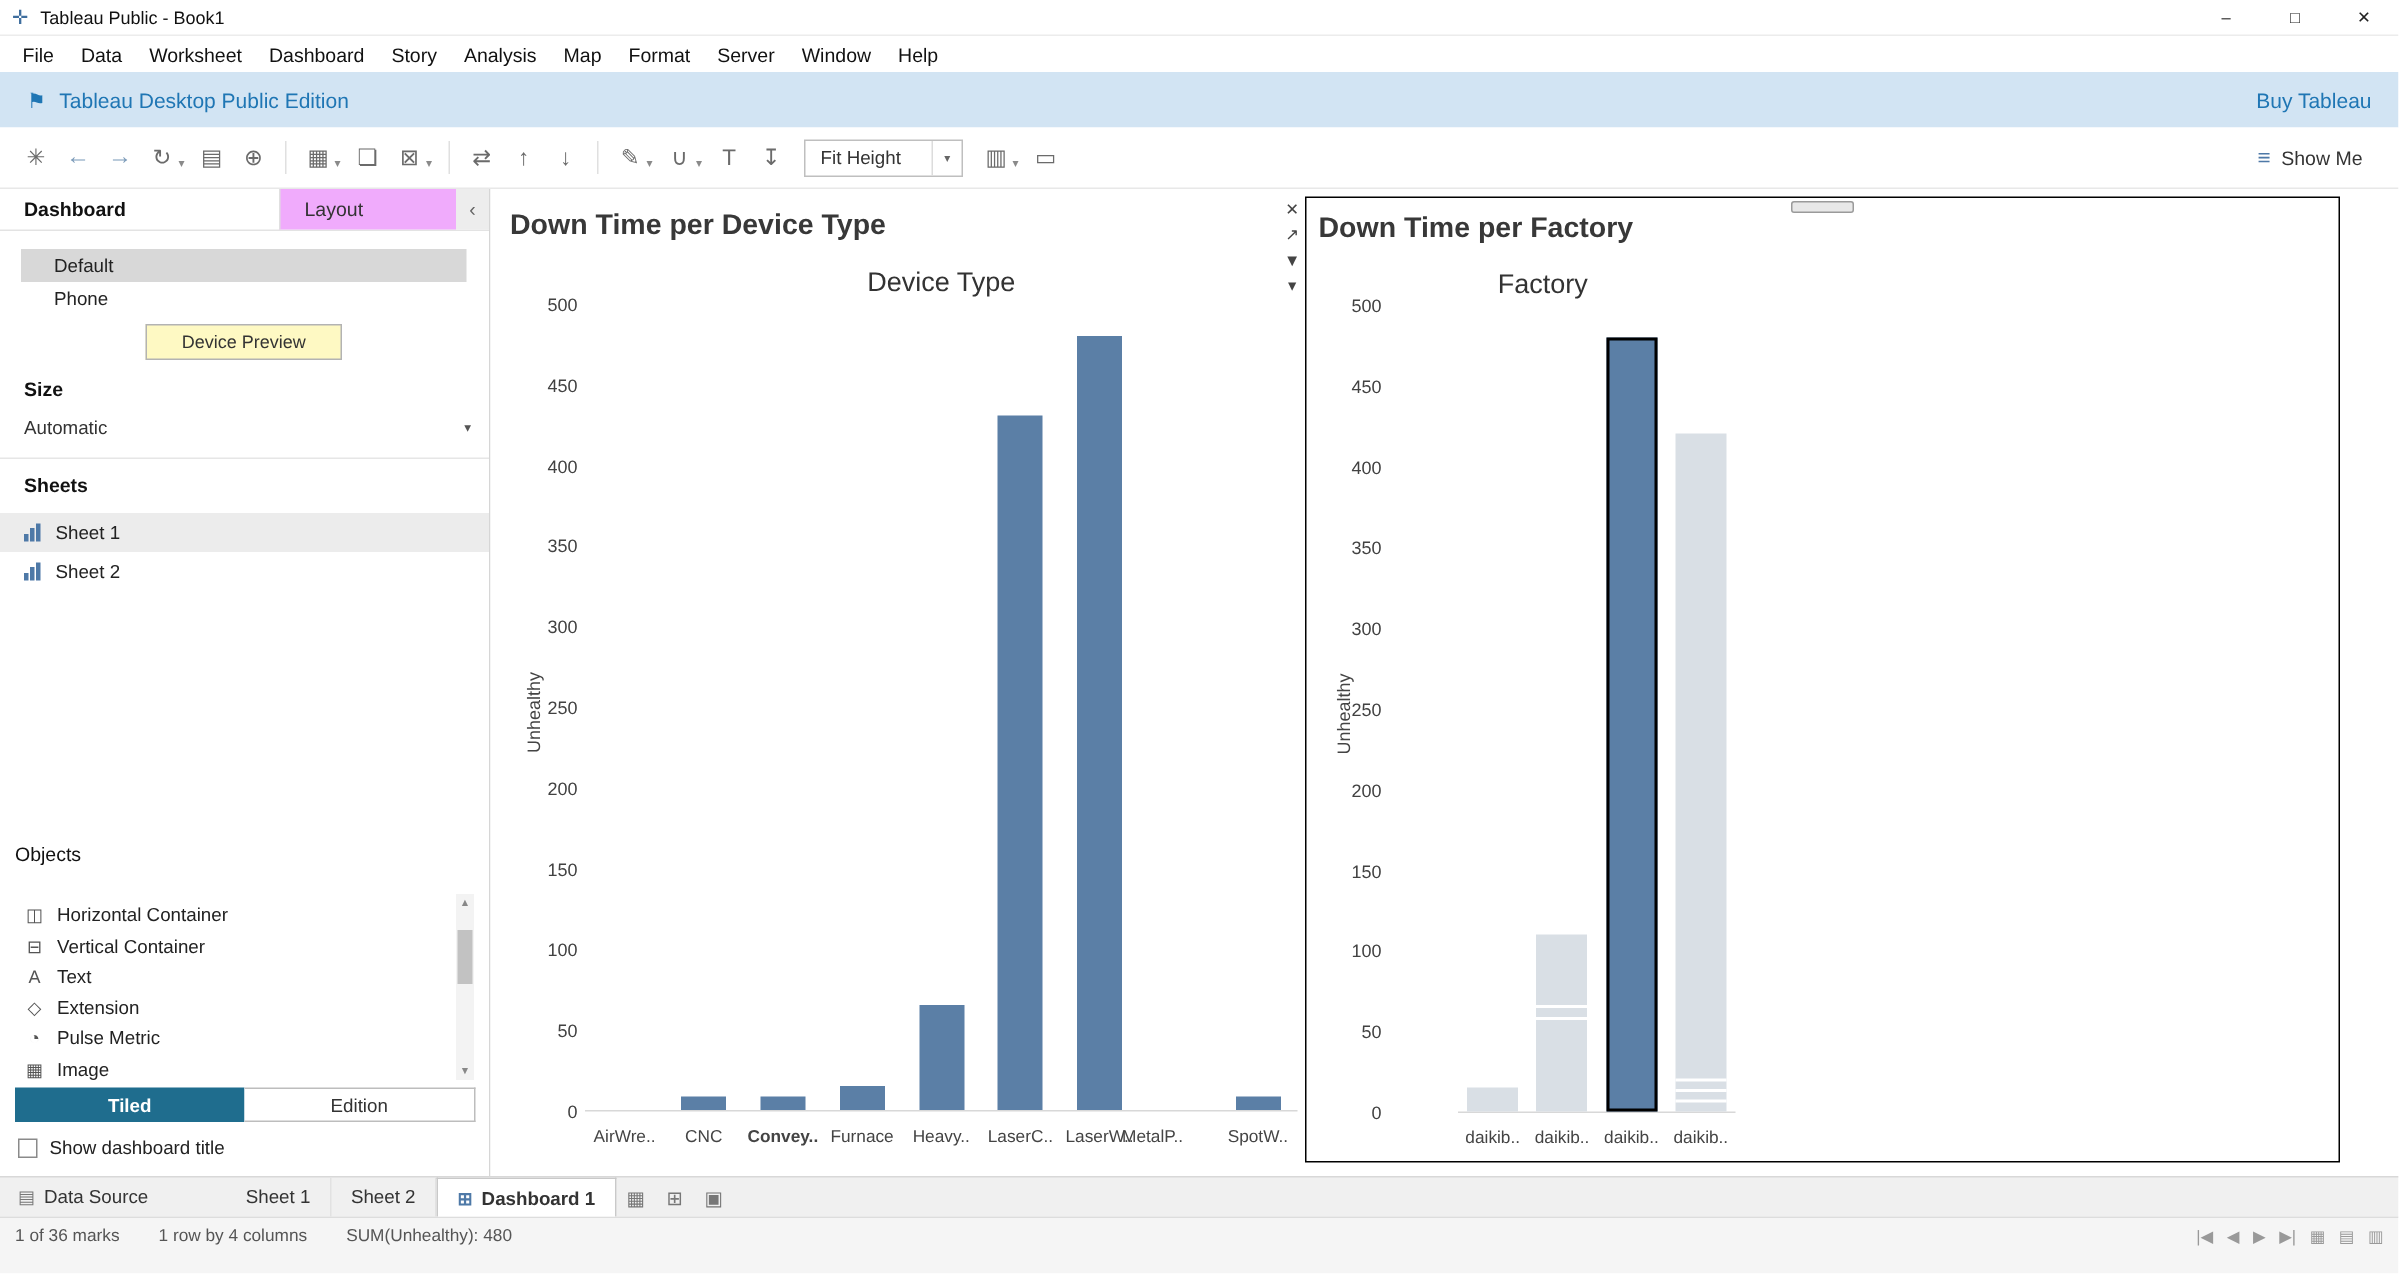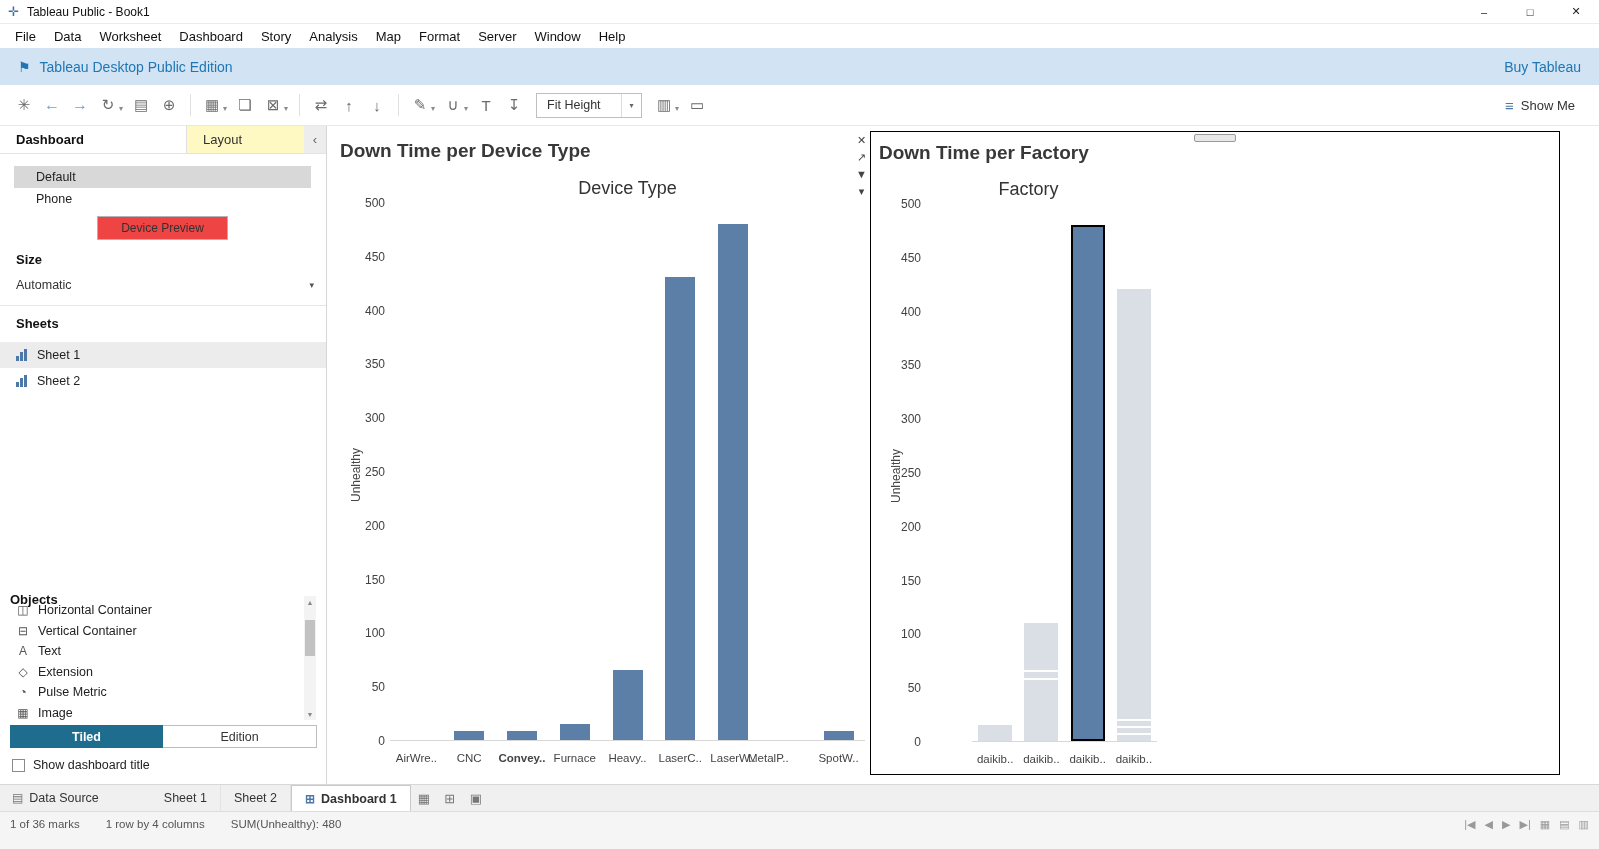--- a/index.html
+++ b/index.html
@@ -37,37 +37,37 @@
   .showme-label { font-size:13px; color:#333; }
 
   
   .content { display:flex; height:658px; }
   .sidebar { width:327px; position:relative; background:#fff; border-right:1px solid #d6d6d6; flex:none; }
   .canvas { flex:1; position:relative; background:#fff; }
 
   
   .sb-tabs { height:28px; display:flex; border-bottom:1px solid #e3e3e3; }
   .sb-tab-dash { width:186px; display:flex; align-items:center; padding-left:16px; font-size:13px; font-weight:bold; color:#111; }
-  .sb-tab-layout { flex:1; background:#fef9c3; display:flex; align-items:center; padding-left:16px; font-size:13px; color:#333; border-left:1px solid #e0e0e0; }
+  .sb-tab-layout { flex:1; background:#f0abfc; display:flex; align-items:center; padding-left:16px; font-size:13px; color:#333; border-left:1px solid #e0e0e0; }
   .sb-collapse { width:22px; background:#ededed; display:flex; align-items:center; justify-content:center; color:#666; font-size:13px; }
   .dev-modes { position:absolute; top:40px; left:14px; right:15px; }
   .dev-row { height:22px; line-height:22px; padding-left:22px; font-size:12.5px; color:#222; }
   .dev-row.selected { background:#d8d8d8; }
-  .btn-preview { position:absolute; top:90px; left:97px; width:131px; height:24px; background:#ef4444; border:1px solid #b3b3b3; font-size:12px; color:#333; display:flex; align-items:center; justify-content:center; }
+  .btn-preview { position:absolute; top:90px; left:97px; width:131px; height:24px; background:#fef9c3; border:1px solid #b3b3b3; font-size:12px; color:#333; display:flex; align-items:center; justify-content:center; }
   .size-label { position:absolute; top:126px; left:16px; font-size:13px; font-weight:bold; color:#111; }
   .size-row { position:absolute; top:148px; left:16px; right:12px; height:22px; display:flex; align-items:center; font-size:12.5px; color:#333; }
   .size-caret { margin-left:auto; font-size:9px; color:#555; }
   .sb-divider { position:absolute; top:179px; left:0; right:0; border-top:1px solid #e6e6e6; }
   .sheets-label { position:absolute; top:190px; left:16px; font-size:13px; font-weight:bold; color:#111; }
   .sheet-rows { position:absolute; top:216px; left:0; right:0; }
   .sheet-row { height:26px; display:flex; align-items:center; padding-left:16px; gap:7px; font-size:12.5px; color:#222; }
   .sheet-row.hl { background:#ececec; }
   .sheet-ico { width:14px; height:12px; display:flex; align-items:flex-end; gap:1px; }
   .sheet-ico i { display:block; width:3px; background:#4e79a7; }
-  .objects-label { position:absolute; top:436px; left:10px; font-size:13px; font-weight:bold; color:#111;margin-top:30px; }
+  .objects-label { position:absolute; top:436px; left:10px; font-size:13px; font-weight:normal; color:#111; }
   .objects-list { position:absolute; top:468px; left:10px; right:10px; height:130px; padding-top:6px; }
   .obj-row { height:20.5px; display:flex; align-items:center; gap:8px; font-size:12.5px; color:#222; padding-left:6px; }
   .obj-ico { width:14px; text-align:center; color:#555; font-size:12px; }
   .obj-scroll { position:absolute; top:2px; right:0; width:12px; height:124px; background:#f3f3f3; }
   .obj-scroll .arr { height:12px; display:flex; align-items:center; justify-content:center; font-size:7px; color:#888; }
   .obj-thumb { position:absolute; top:24px; left:1px; width:10px; height:36px; background:#c2c2c2; }
   .mode-toggle { position:absolute; top:599px; left:10px; right:9px; height:23px; display:flex; }
   .mode-tiled { flex:1; background:#1f6d8e; color:#fff; font-weight:bold; font-size:12.5px; display:flex; align-items:center; justify-content:center; }
   .mode-floating { flex:1; background:#fff; color:#333; font-size:12.5px; border:1px solid #bdbdbd; border-left:none; display:flex; align-items:center; justify-content:center; }
   .show-title-row { position:absolute; top:632px; left:12px; display:flex; align-items:center; gap:8px; }

